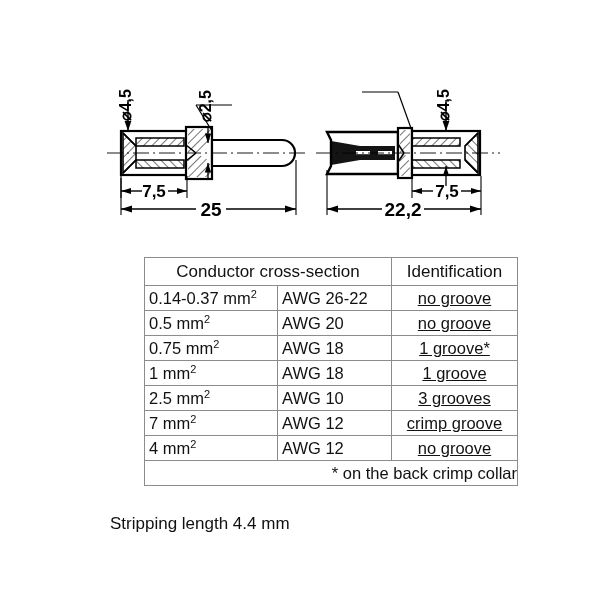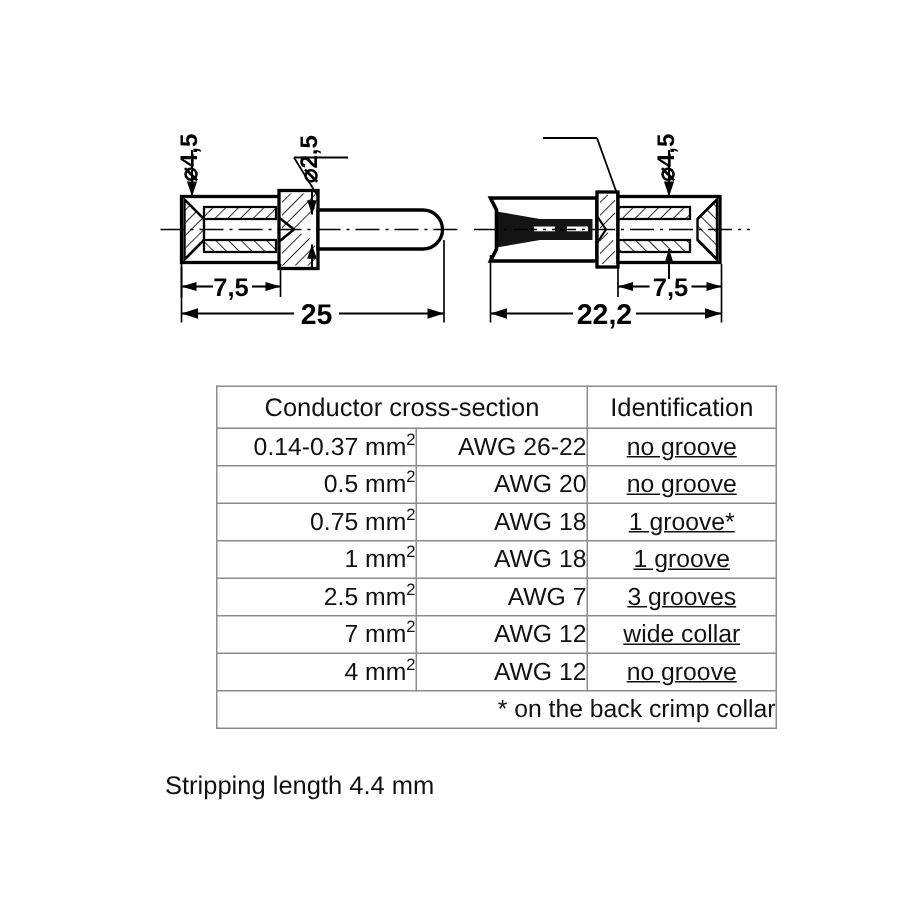--- a/index.html
+++ b/index.html
@@ -52,21 +52,20 @@
     border: 1px solid #8c8c8c;
     font-family: "Liberation Sans", sans-serif;
     font-size: 16.5px;
     font-weight: normal;
     color: #111111;
     height: 24px;
     padding: 0 0 0 4px;
     line-height: 24px;
     white-space: nowrap;
     vertical-align: middle;
-    text-align: right;
   }
   .spec-table .col-a { width: 133px; }
   .spec-table .col-b { width: 114px; }
   .spec-table .col-c { width: 126px; }
 
   .spec-table th.head-span,
   .spec-table th.head-ident {
     text-align: center;
     padding: 0;
     height: 27px;
@@ -272,27 +271,27 @@
         <td>AWG 18</td>
         <td class="ident-cell">1 groove*</td>
       </tr>
       <tr>
         <td><span>1 mm</span><span class="sup-2">2</span></td>
         <td>AWG 18</td>
         <td class="ident-cell">1 groove</td>
       </tr>
       <tr>
         <td><span>2.5 mm</span><span class="sup-2">2</span></td>
-        <td>AWG 7</td>
+        <td>AWG 10</td>
         <td class="ident-cell">3 grooves</td>
       </tr>
       <tr>
         <td><span>7 mm</span><span class="sup-2">2</span></td>
         <td>AWG 12</td>
-        <td class="ident-cell">wide collar</td>
+        <td class="ident-cell">crimp groove</td>
       </tr>
       <tr>
         <td><span>4 mm</span><span class="sup-2">2</span></td>
         <td>AWG 12</td>
         <td class="ident-cell">no groove</td>
       </tr>
       <tr>
         <td class="note-cell" colspan="3">* on the back crimp collar</td>
       </tr>
     </tbody>

